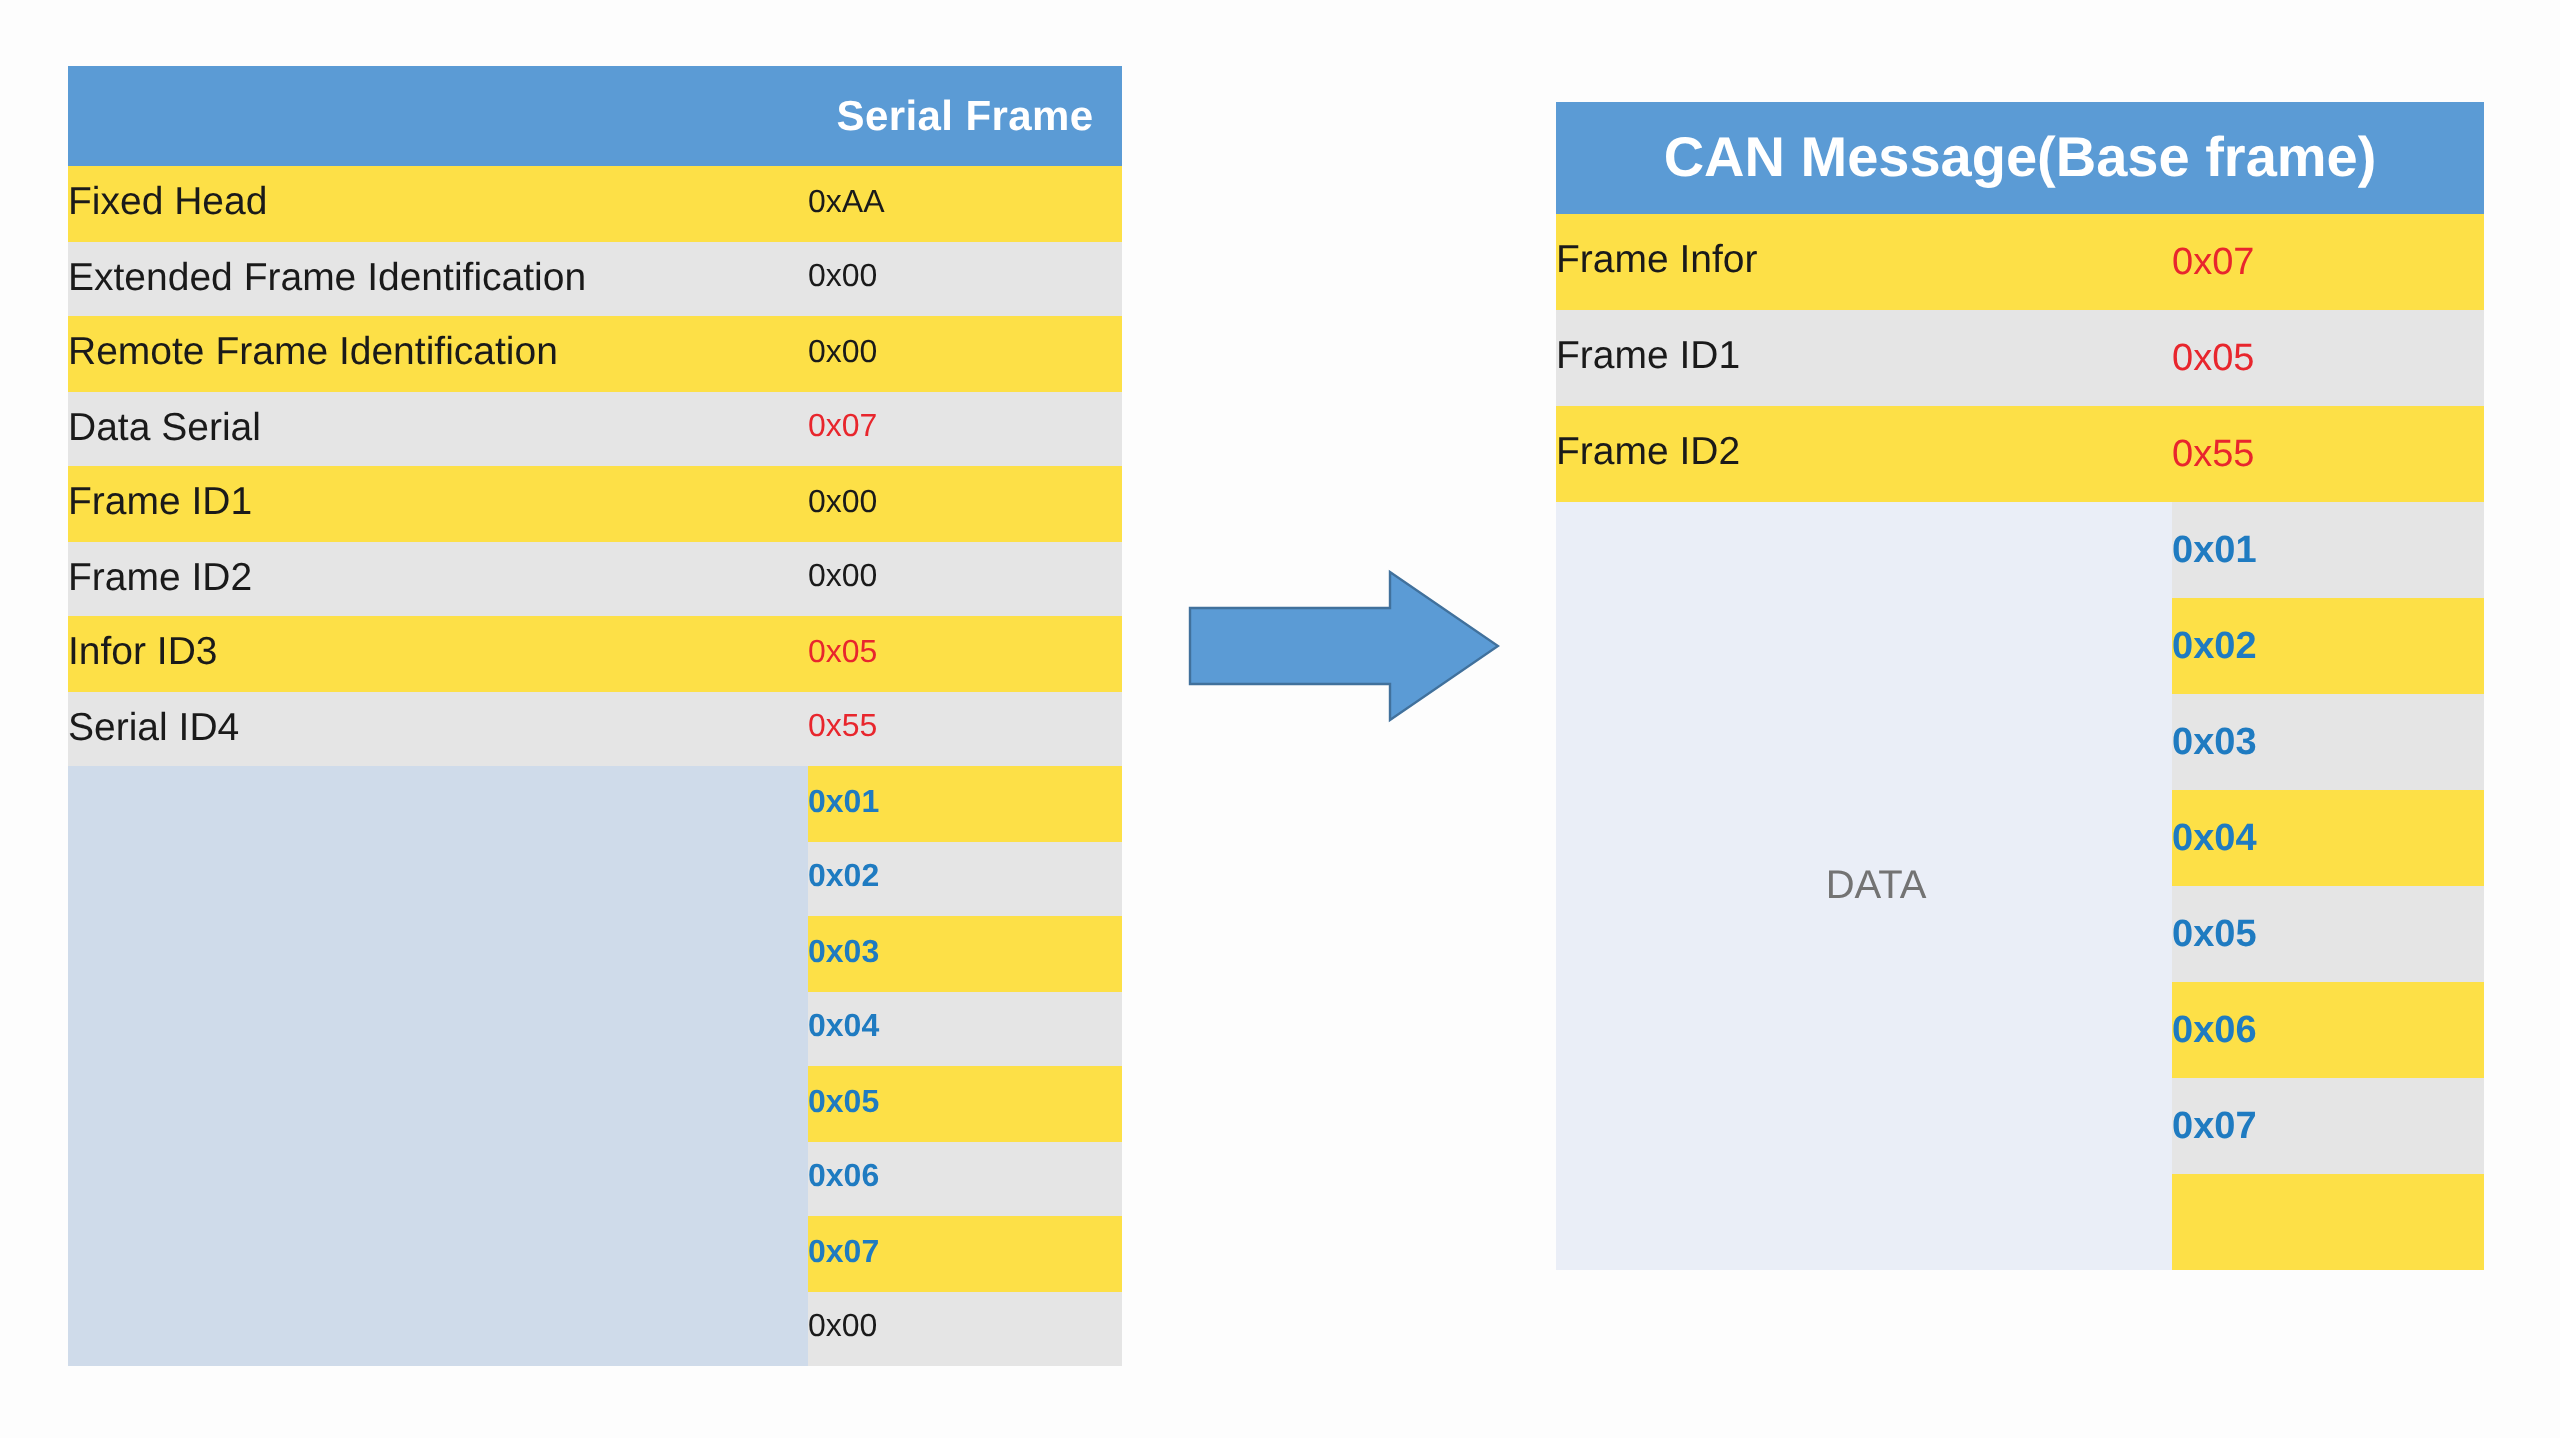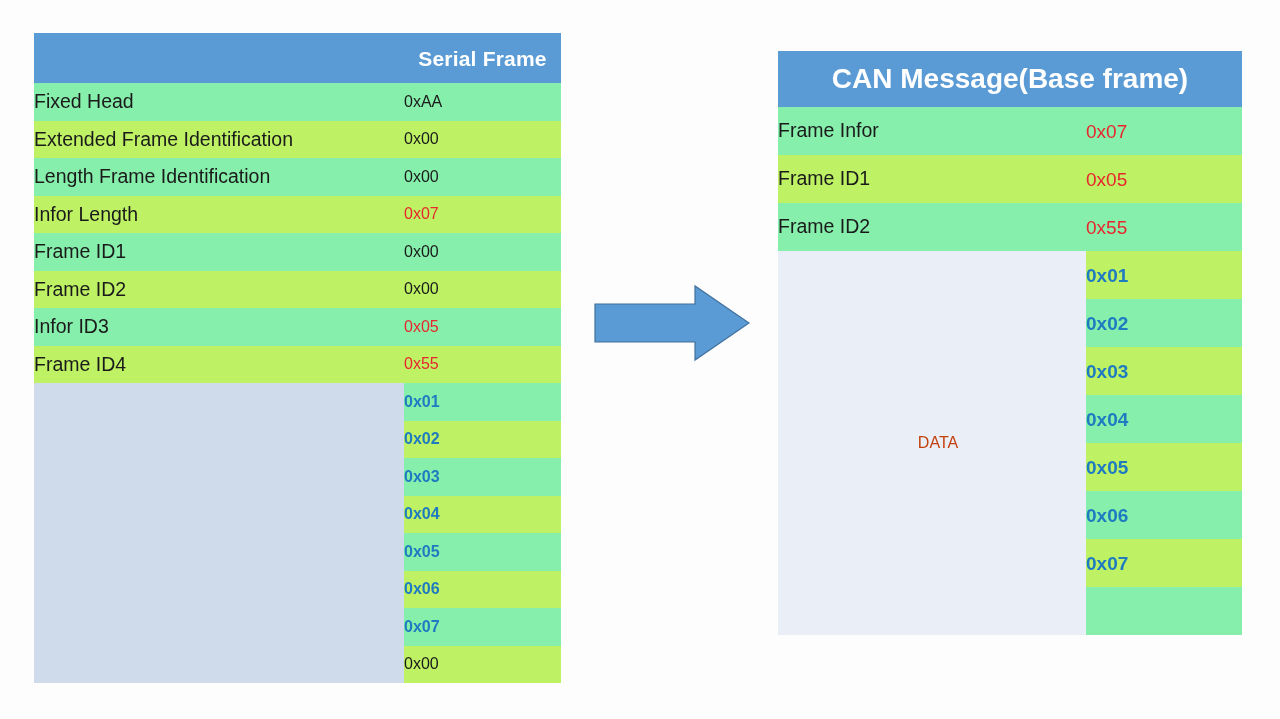--- a/index.html
+++ b/index.html
@@ -33,22 +33,22 @@
   .hdr {
     background: #5b9bd5;
     color: #ffffff;
     font-weight: bold;
     text-align: center;
   }
   .hdr-blank {
     background: #5b9bd5;
   }
 
-  .band-a { background: #86efac; }
-  .band-b { background: #bef264; }
+  .band-a { background: #fde047; }
+  .band-b { background: #e5e5e5; }
 
   .label-cell {
     color: #1a1a1a;
     padding-left: 10px;
     font-weight: normal;
   }
   .val-cell {
     padding-left: 10px;
   }
 
@@ -88,22 +88,22 @@
     font-size: 28px;
   }
   #can-table td {
     height: 48px;
     font-size: 19px;
   }
   #can-table .label-cell { font-size: 19.5px; }
   #can-table .merged-data {
     background: #eaeef7;
     text-align: center;
-    color: #c2410c;
-    font-size: 16px;
+    color: #737373;
+    font-size: 20px;
     padding-left: 12px;
   }
 
   
   #flow-arrow {
     position: absolute;
     left: 594px;
     top: 284px;
     width: 156px;
     height: 78px;
@@ -125,41 +125,41 @@
 
     <tr class="band-a">
       <td class="label-cell">Fixed Head</td>
       <td class="val-cell v-black">0xAA</td>
     </tr>
     <tr class="band-b">
       <td class="label-cell">Extended Frame Identification</td>
       <td class="val-cell v-black">0x00</td>
     </tr>
     <tr class="band-a">
-      <td class="label-cell">Length Frame Identification</td>
-      <td class="val-cell v-black">0x00</td>
-    </tr>
-    <tr class="band-b">
-      <td class="label-cell">Infor Length</td>
+      <td class="label-cell">Remote Frame Identification</td>
+      <td class="val-cell v-black">0x00</td>
+    </tr>
+    <tr class="band-b">
+      <td class="label-cell">Data Serial</td>
       <td class="val-cell v-red">0x07</td>
     </tr>
     <tr class="band-a">
       <td class="label-cell">Frame ID1</td>
       <td class="val-cell v-black">0x00</td>
     </tr>
     <tr class="band-b">
       <td class="label-cell">Frame ID2</td>
       <td class="val-cell v-black">0x00</td>
     </tr>
     <tr class="band-a">
       <td class="label-cell">Infor ID3</td>
       <td class="val-cell v-red">0x05</td>
     </tr>
     <tr class="band-b">
-      <td class="label-cell">Frame ID4</td>
+      <td class="label-cell">Serial ID4</td>
       <td class="val-cell v-red">0x55</td>
     </tr>
 
     <tr class="band-a">
       <td class="merged-left" rowspan="8"></td>
       <td class="val-cell v-blue band-a">0x01</td>
     </tr>
     <tr>
       <td class="val-cell v-blue band-b">0x02</td>
     </tr>

